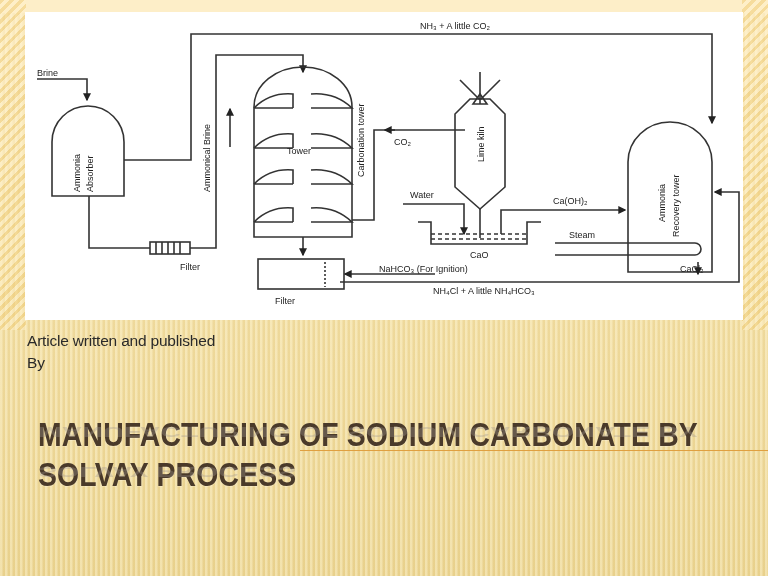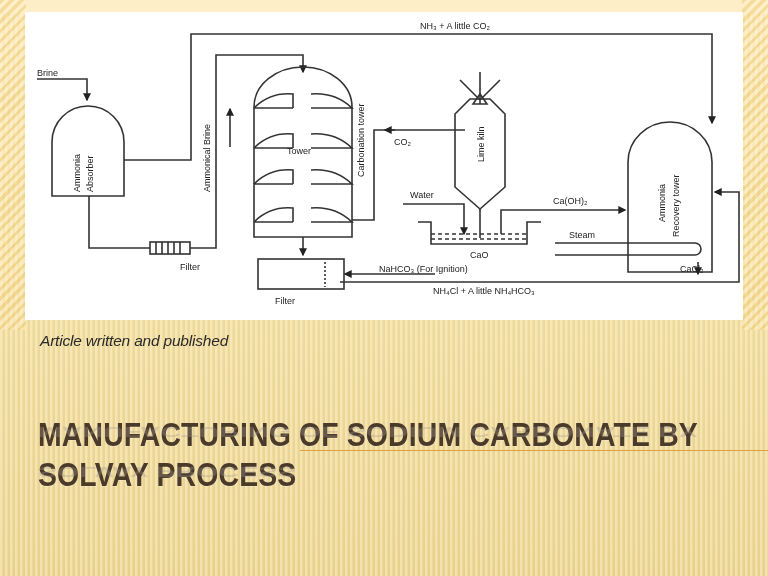--- a/index.html
+++ b/index.html
@@ -25,24 +25,23 @@
   }
   .diagram-box {
     position: absolute; left: 25px; top: 12px; width: 718px; height: 308px;
     background: #ffffff;
   }
   .diagram-box svg { width: 718px; height: 308px; display: block; }
   .diagram-box svg text {
     font-family: "Liberation Sans", sans-serif; fill: #222; font-size: 9px;
   }
   .byline {
-    position: absolute; left: 40px; top: 330px;
+    position: absolute; left: 27px; top: 330px;
     font-size: 15.5px; line-height: 21.5px; color: #2a2a2a;
     letter-spacing: -0.2px;
-    font-style: italic;
   }
   .byline div { white-space: nowrap; }
   .title {
     position: absolute; left: 38px; top: 415px; width: 720px;
     font-family: "Liberation Sans", sans-serif; font-weight: bold;
     font-size: 33px; line-height: 40px; color: #4a3a2a;
     transform: scaleX(0.86); transform-origin: left top;
     letter-spacing: 0.2px; white-space: nowrap;
     text-shadow: 0 1px 0 rgba(255,255,255,0.2);
   }
@@ -147,20 +146,21 @@
     <text transform="translate(185,180) rotate(-90)" font-size="8.5">Ammonical Brine</text>
     <text transform="translate(339,165) rotate(-90)" font-size="8.5">Carbonation tower</text>
     <text transform="translate(459,150) rotate(-90)" font-size="8.5">Lime kiln</text>
     <text transform="translate(640,210) rotate(-90)" font-size="8.5">Ammonia</text>
     <text transform="translate(654,225) rotate(-90)" font-size="8.5">Recovery tower</text>
   </svg>
 </div>
 
 <div class="byline">
   <div>Article written and published</div>
+  <div>By</div>
 </div>
 
 <div class="accent-line"></div>
 
 <div class="title">
   <span class="line">
     <span>MANUFACTURING OF SODIUM CARBONATE BY</span>
     <span class="reflect">MANUFACTURING OF SODIUM CARBONATE BY</span>
   </span>
   <span class="line">

